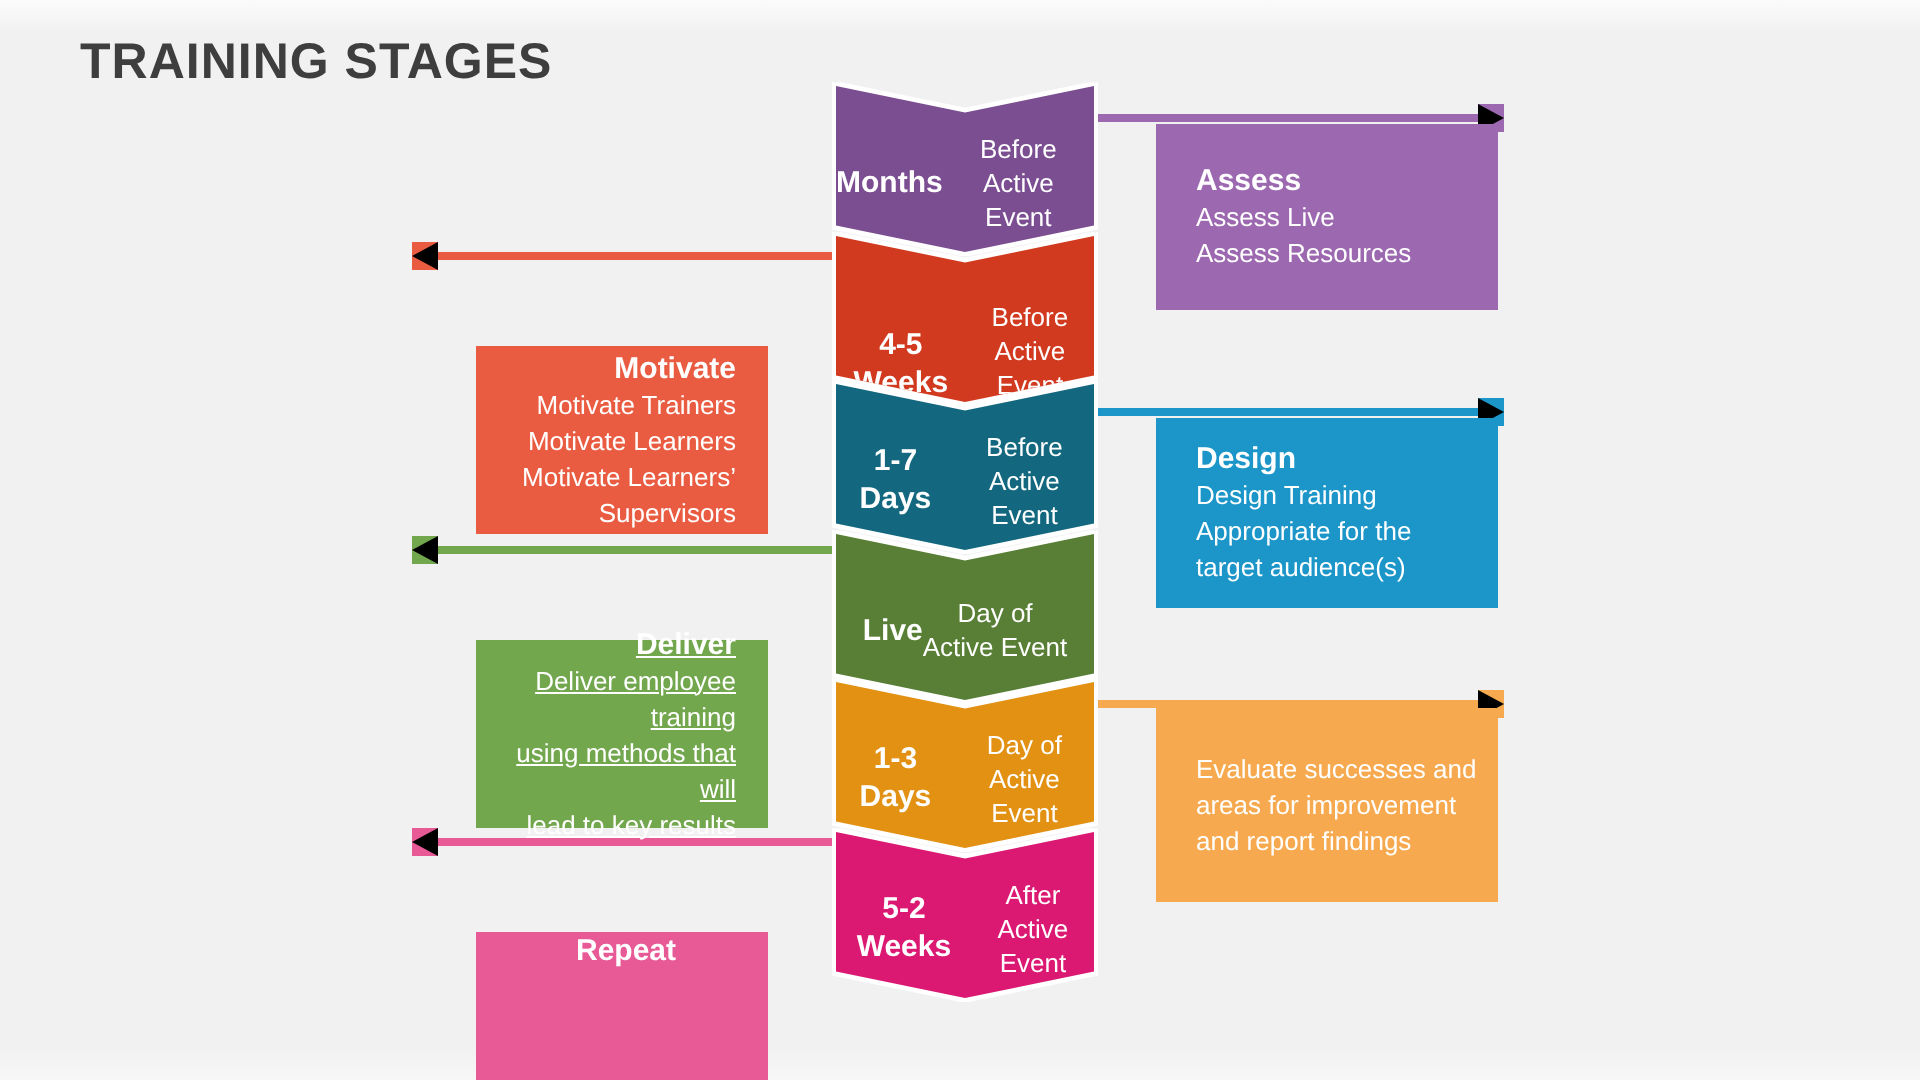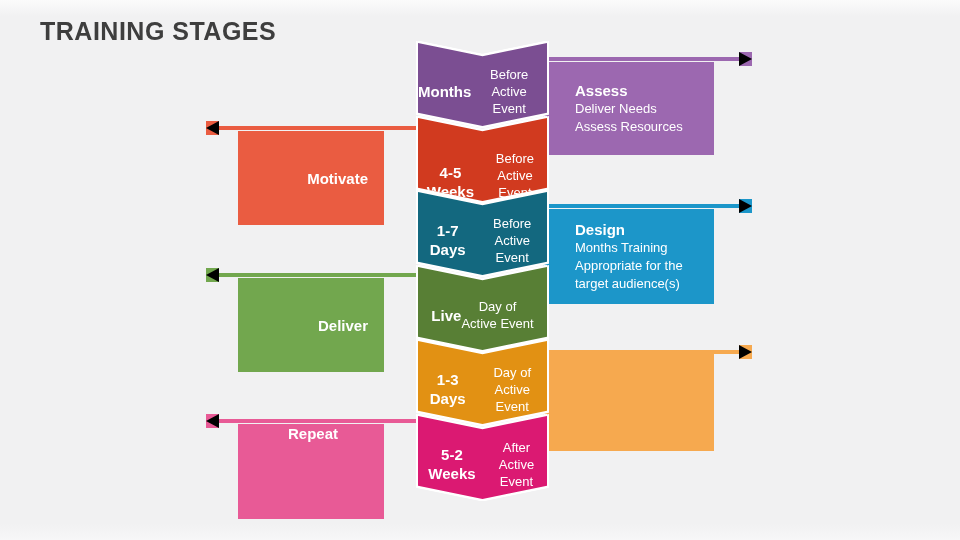--- a/index.html
+++ b/index.html
@@ -27,22 +27,22 @@
     padding-top:13px; text-align:center; color:#fff;
   }
   .chev-h { font-size:15px; font-weight:700; line-height:19px; }
   .chev-b { font-size:13px; line-height:17px; white-space:pre-line; }
 
   
   .callout {
     position:absolute; z-index:2; color:#fff;
     display:flex; flex-direction:column; justify-content:center;
   }
-  .callout.right { left:543px; width:171px; padding-left:32px; padding-right:6px; text-align:left; }
-  .callout.left  { left:238px; width:146px; padding-right:16px; padding-left:8px; text-align:right; }
+  .callout.right { left:578px; width:171px; padding-left:20px; padding-right:6px; text-align:left; }
+  .callout.left  { left:238px; width:146px; padding-right:16px; padding-left:8px; text-align:right;margin-top:42px; }
   .callout.center { justify-content:flex-start; text-align:center;padding-left:20px; }
   .co-h { font-size:15px; font-weight:700; line-height:19px; }
   .co-b { font-size:13px; line-height:18px; white-space:pre-line; }
 
   
   .aline { position:absolute; height:4px; z-index:1; }
   .ahead { position:absolute; width:0; height:0; z-index:1;
            border-top:7px solid transparent; border-bottom:7px solid transparent; }
   .ahead.r { border-left:13px solid; }
   .ahead.l { border-right:13px solid; }
@@ -50,21 +50,21 @@
   
   .st-months   { background:#7b4e92; }
   .st-weeks45  { background:#d13a1f;align-items:flex-end; }
   .st-days17   { background:#13687f; }
   .st-live     { background:#587f35; }
   .st-days13   { background:#e29113; }
   .st-weeks12  { background:#db1972; }
   .st-assess   { background:#9c68b0; border-left-color:#9c68b0; border-right-color:#9c68b0; }
   .st-motivate { background:#ea5c41; border-left-color:#ea5c41; border-right-color:#ea5c41; }
   .st-design   { background:#1c96c9; border-left-color:#1c96c9; border-right-color:#1c96c9; }
-  .st-deliver  { background:#72a74e; border-left-color:#72a74e; border-right-color:#72a74e; }
+  .st-deliver  { background:#72a74e; border-left-color:#72a74e; border-right-color:#72a74e;text-decoration:underline; }
   .st-evaluate { background:#f6a94f; border-left-color:#f6a94f; border-right-color:#f6a94f; }
   .st-repeat   { background:#e85a96; border-left-color:#e85a96; border-right-color:#e85a96; }
 </style>
 </head>
 <body>
 
 <div class="slide">
 
   <div class="title">TRAINING STAGES</div>
 
@@ -81,40 +81,50 @@
   <div class="ahead l st-deliver" style="left:206px;top:268px"></div>
 
   <div class="aline st-evaluate" style="left:548px;top:350px;width:191px"></div>
   <div class="ahead r st-evaluate" style="left:739px;top:345px"></div>
 
   <div class="aline st-repeat" style="left:219px;top:419px;width:199px"></div>
   <div class="ahead l st-repeat" style="left:206px;top:414px"></div>
 
   <div class="callout right st-assess" style="top:62px;height:93px">
     <div class="co-h">Assess</div>
-    <div class="co-b">Deliver Needs
+    <div class="co-b">Assess Live
 Assess Resources</div>
   </div>
 
   <div class="callout left st-motivate" style="top:131px;height:94px">
     <div class="co-h">Motivate</div>
+    <div class="co-b">Motivate Trainers
+Motivate Learners
+Motivate Learners’
+Supervisors</div>
   </div>
 
   <div class="callout right st-design" style="top:209px;height:95px">
     <div class="co-h">Design</div>
-    <div class="co-b">Months Training
+    <div class="co-b">Design Training
 Appropriate for the
 target audience(s)</div>
   </div>
 
   <div class="callout left st-deliver" style="top:278px;height:94px">
     <div class="co-h">Deliver</div>
+    <div class="co-b">Deliver employee training
+using methods that will
+lead to key results</div>
   </div>
 
   <div class="callout right st-evaluate" style="top:354px;height:97px">
+    <div class="co-b">Evaluate successes and
+areas for improvement
+and report findings</div>
   </div>
 
   <div class="callout left center st-repeat" style="top:424px;height:95px">
     <div class="co-h">Repeat</div>
   </div>
 
   <div class="chev-w" style="top:43px">
     <div class="chev st-months">
       <div class="chev-h">Months</div>
       <div class="chev-b">Before Active

